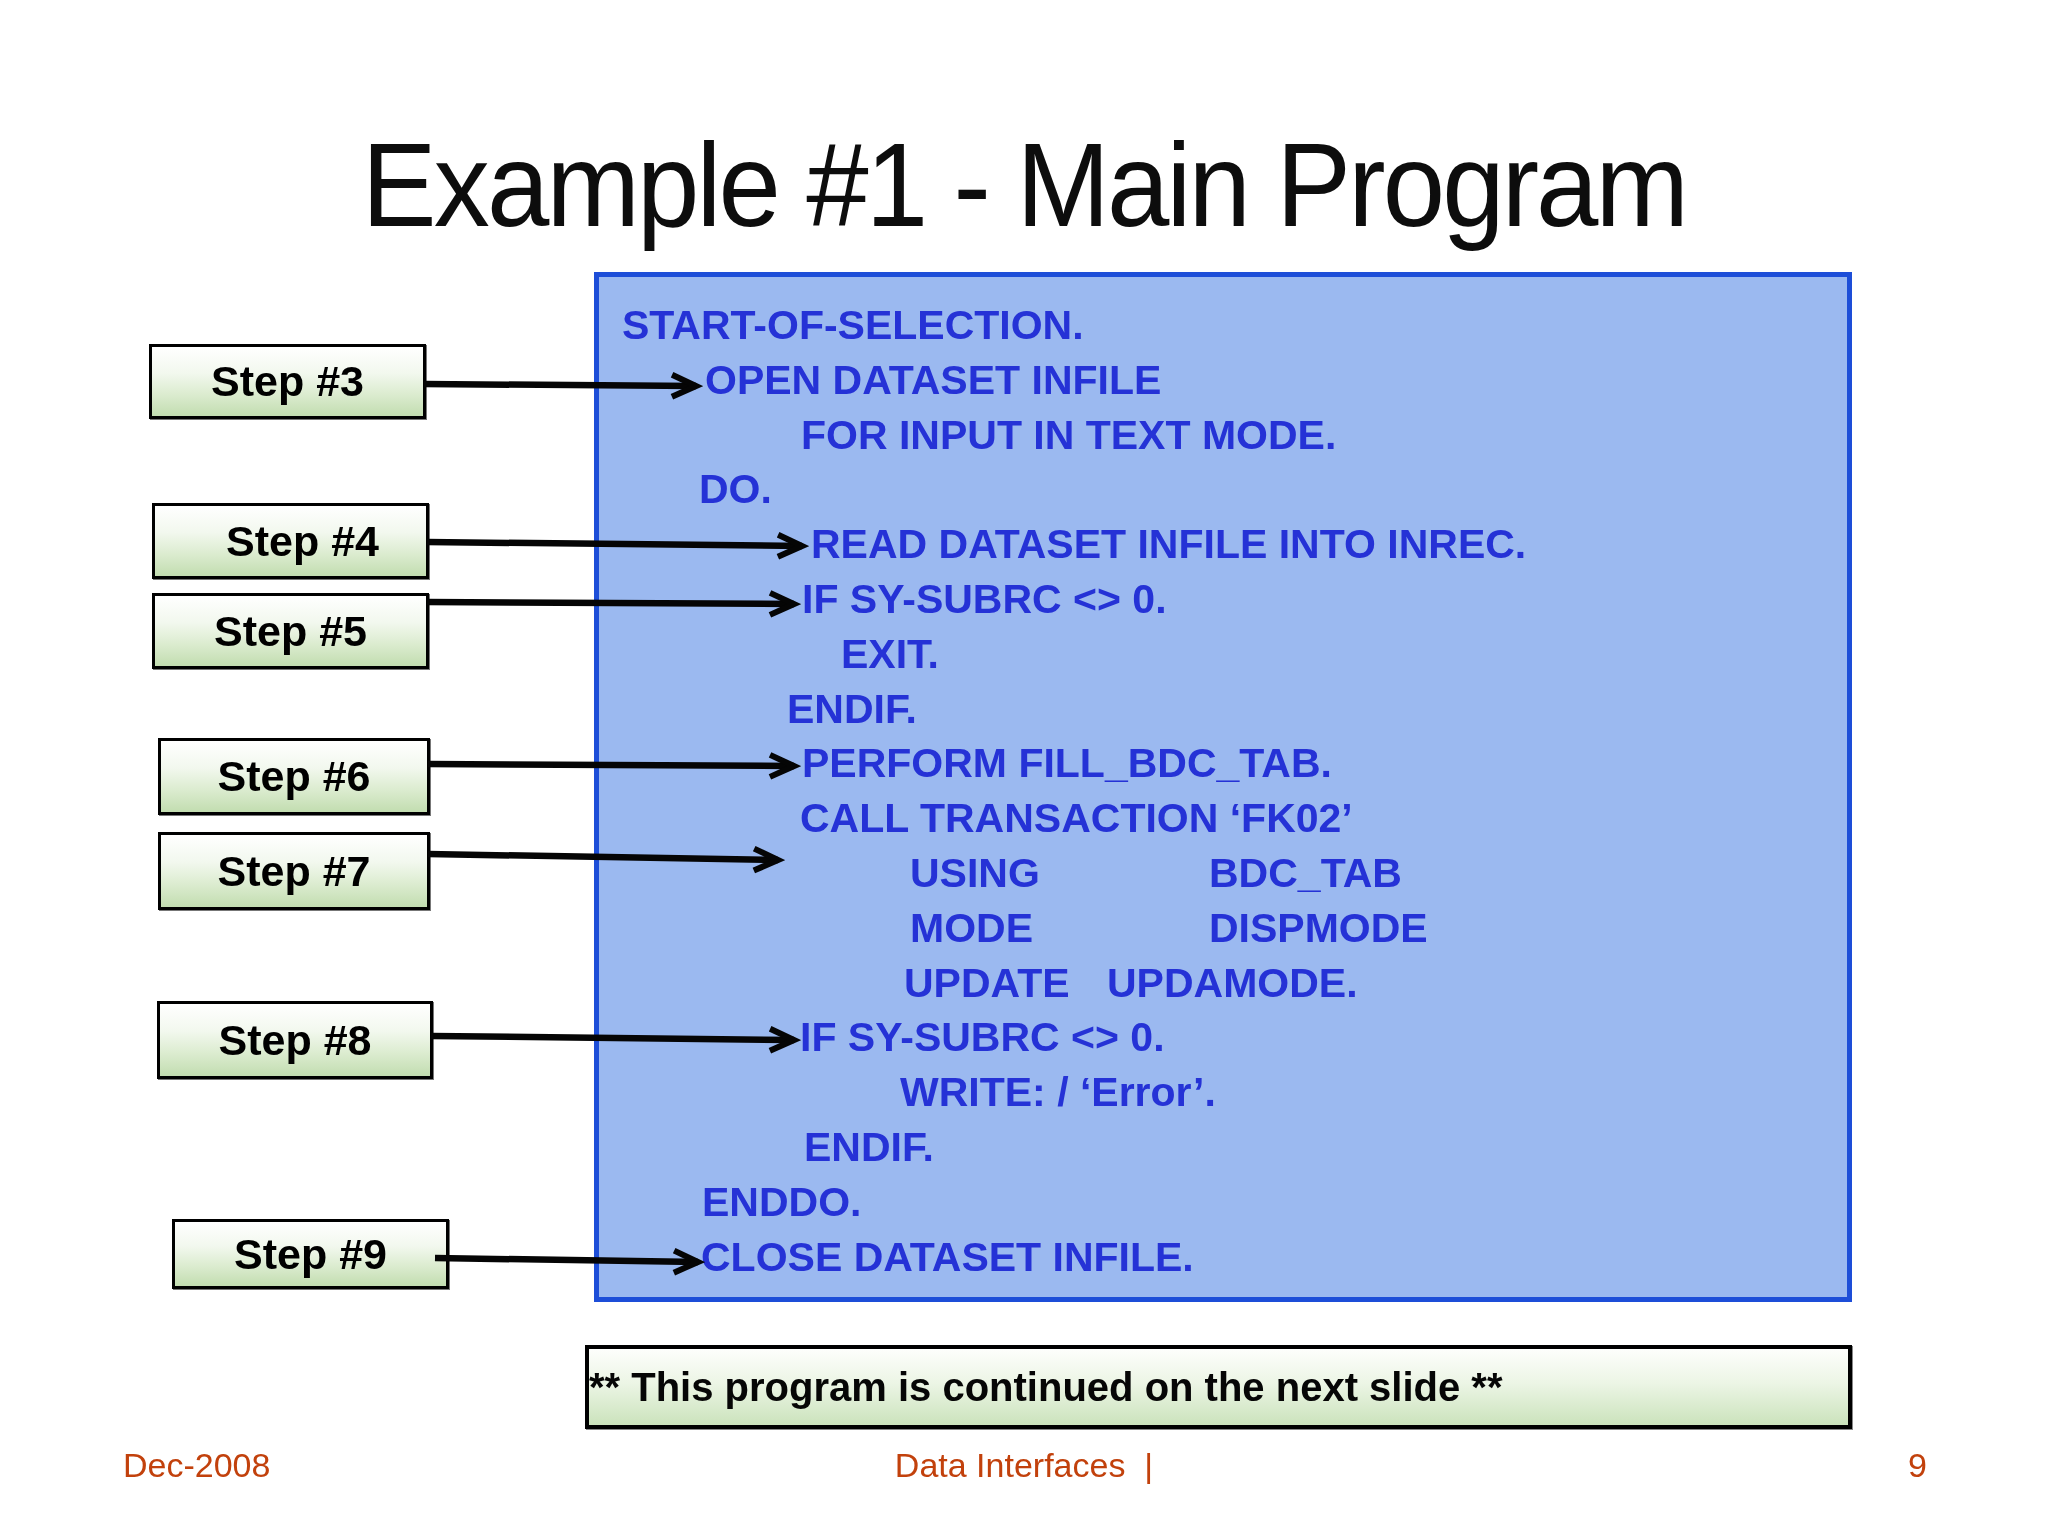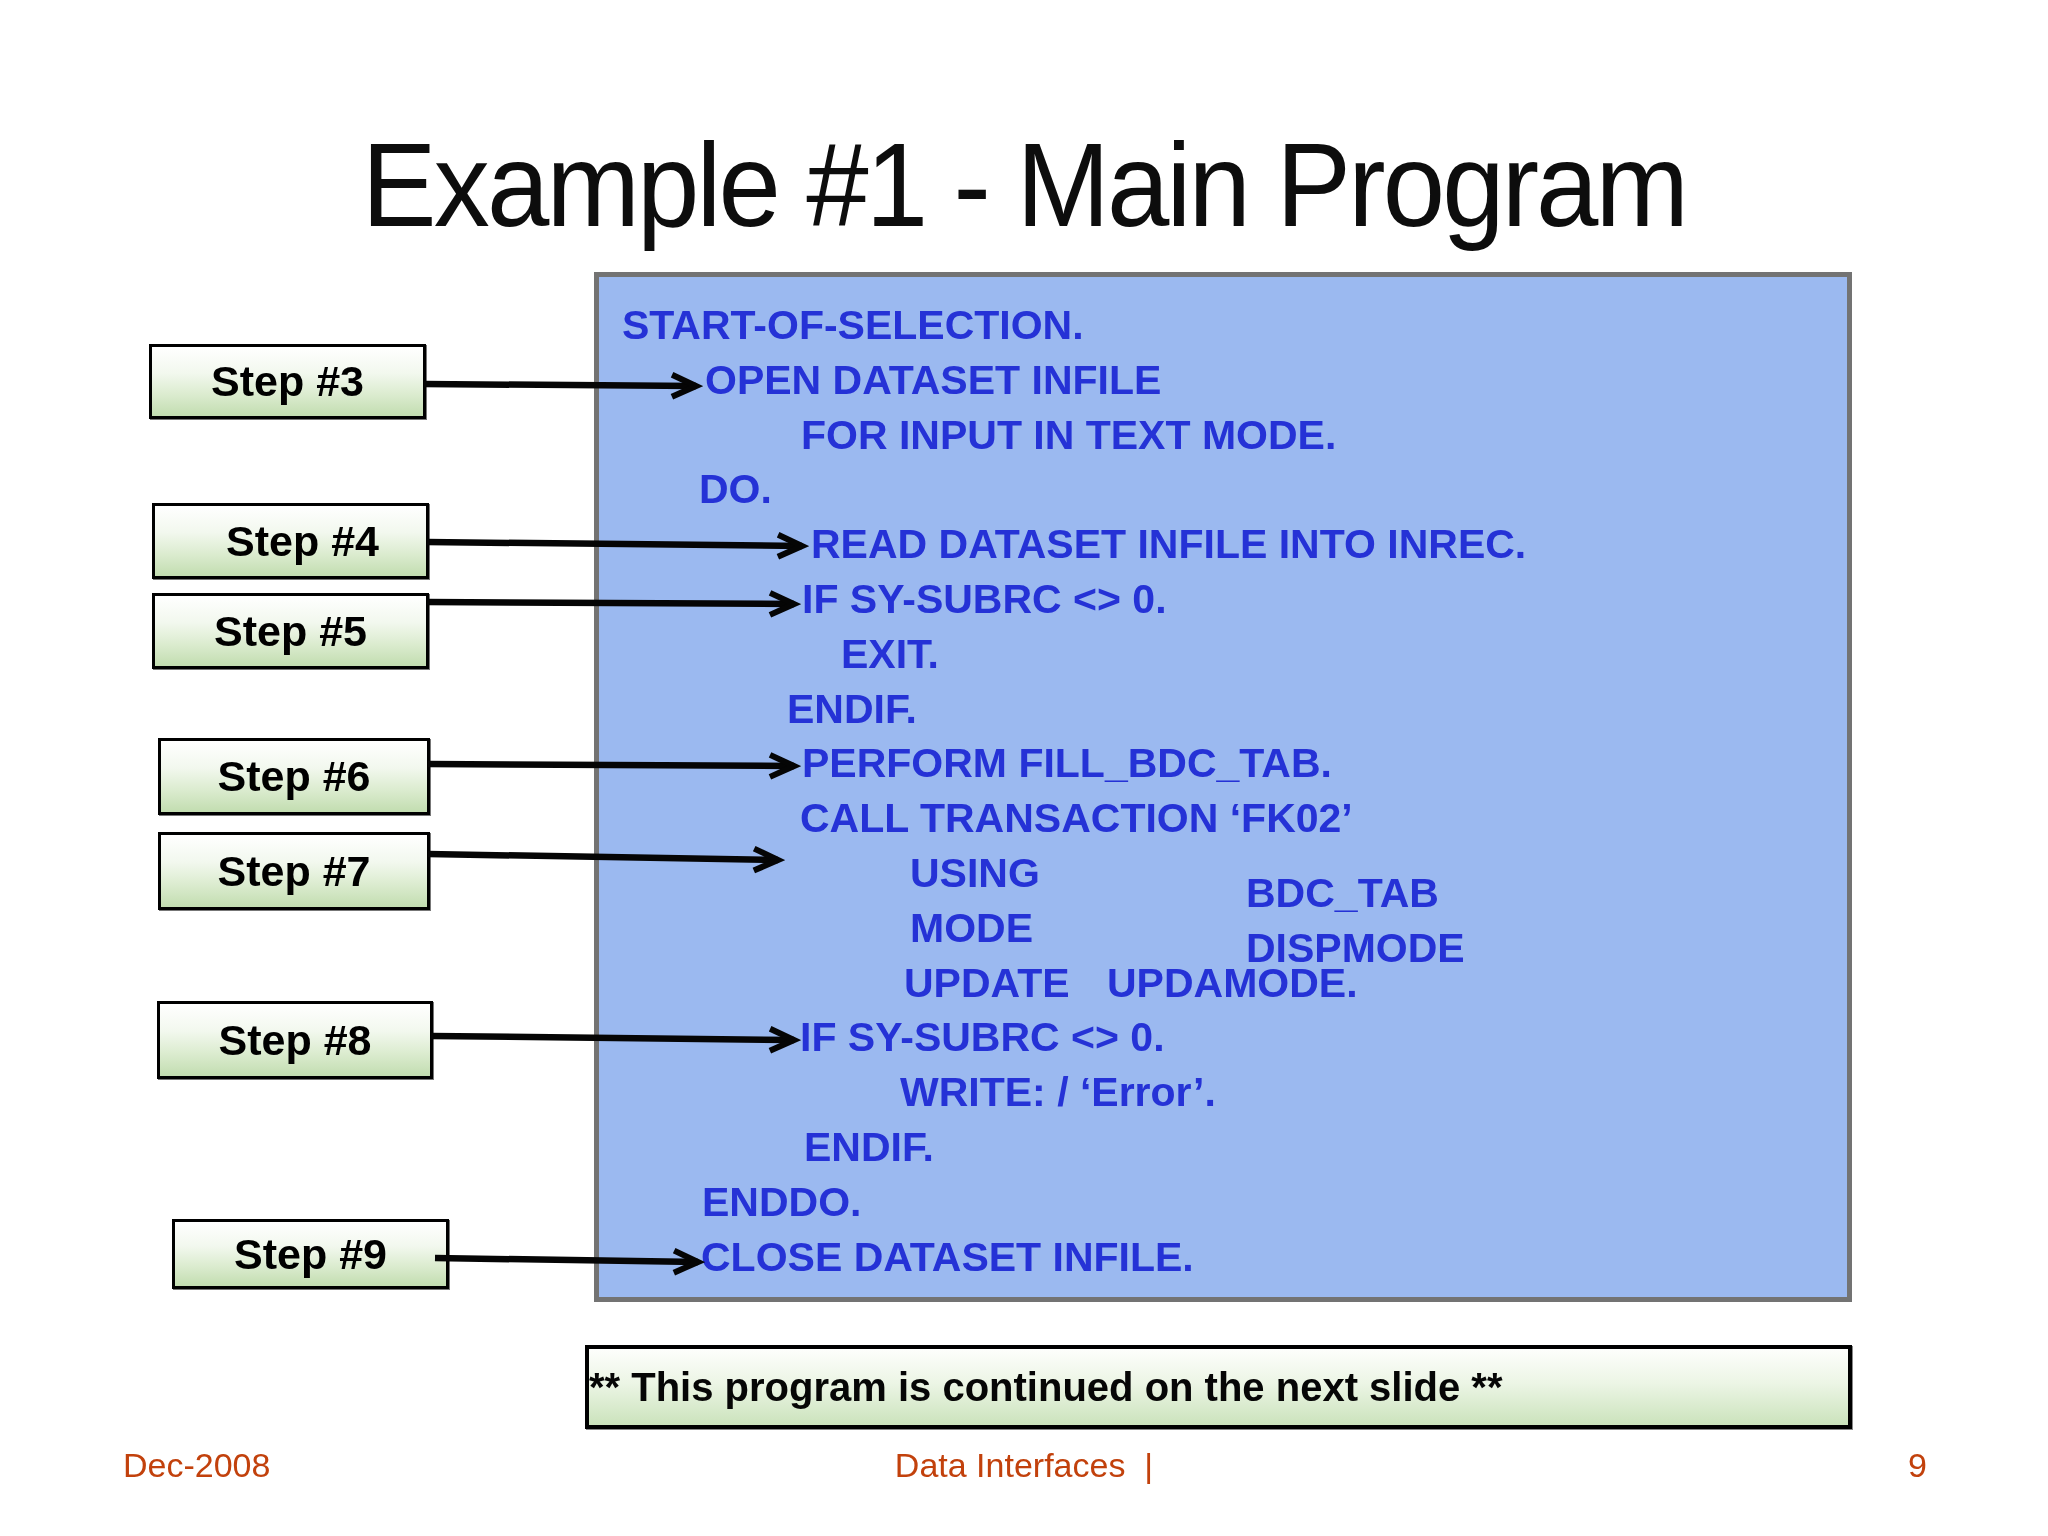--- a/index.html
+++ b/index.html
@@ -16,28 +16,28 @@
   .step{
     position:absolute;width:277px;box-sizing:border-box;
     border:3px solid #000;
     background:linear-gradient(180deg,#ffffff 0%,#f2f8ee 38%,#dcecd0 68%,#c2ddb0 100%);
     display:flex;align-items:center;justify-content:center;
     font-size:43px;font-weight:700;color:#000;
     box-shadow:1px 1px 0 #777;
   }
   .codebox{
     position:absolute;left:594px;top:272px;width:1258px;height:1030px;
-    box-sizing:border-box;border:5px solid #737373;background:#9bb9f0;
+    box-sizing:border-box;border:5px solid #1d4ed8;background:#9bb9f0;
     padding-top:21px;
   }
   .cline{
     position:relative;height:54.8px;line-height:54.8px;
     font-size:41px;font-weight:700;color:#2532d6;white-space:nowrap;
   }
-  .c2{position:absolute;left:647px;top:0;margin-top:20px;}
+  .c2{position:absolute;left:610px;top:0;}
   .c2b{position:absolute;left:508px;top:0;}
   .arrows{position:absolute;left:0;top:0;z-index:6;pointer-events:none;}
   .notebox{
     position:absolute;left:585px;top:1345px;width:1267px;height:84px;
     box-sizing:border-box;border:4px solid #000;
     background:linear-gradient(180deg,#fdfefc 0%,#ecf5e5 45%,#cbe3bc 100%);
     display:flex;align-items:center;
     font-size:40px;font-weight:700;color:#060606;
     box-shadow:1px 1px 0 #888;
   }

